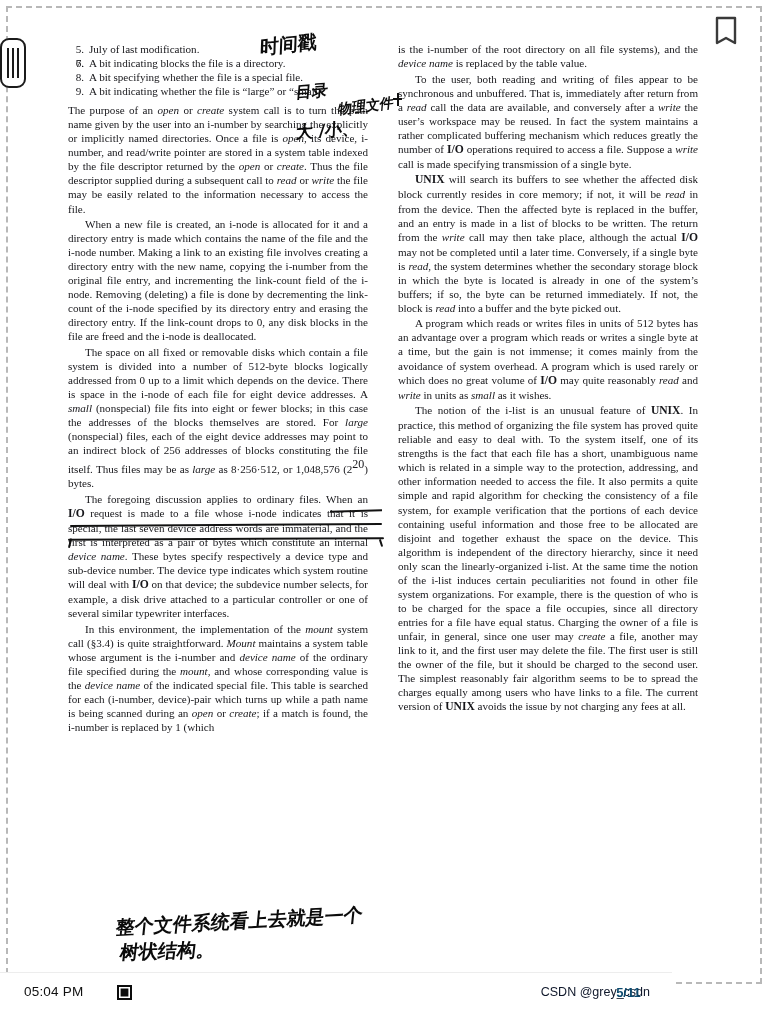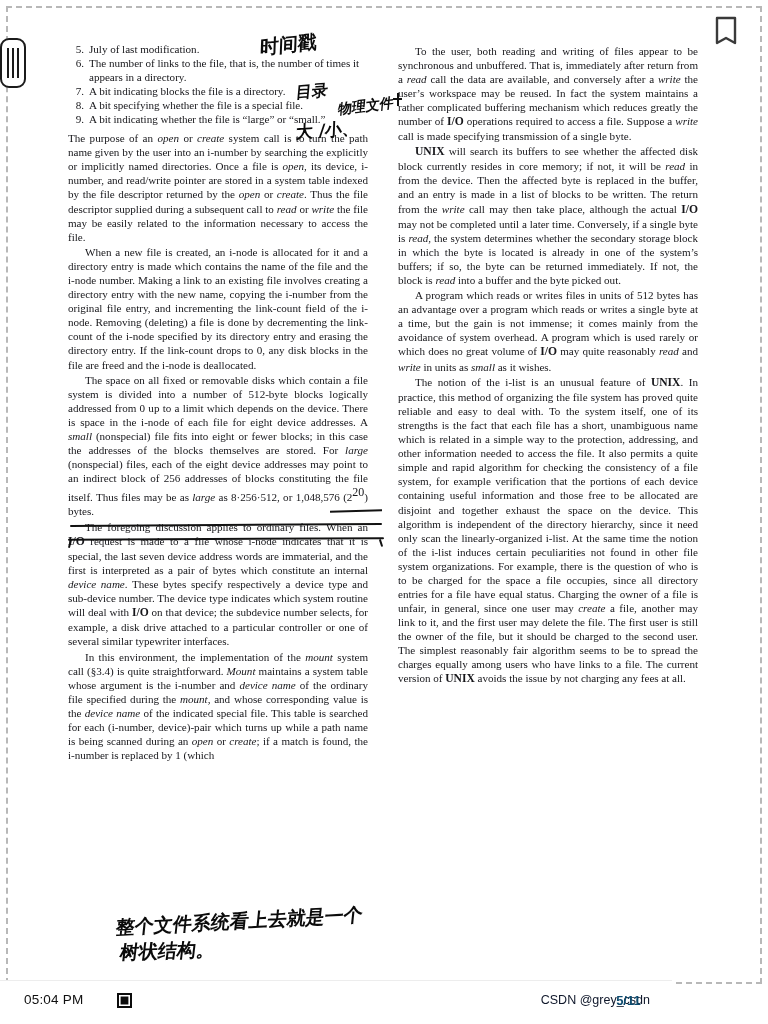--- a/index.html
+++ b/index.html
@@ -147,21 +147,21 @@
     left: 394px; top: 10px;
   }
   #imprint-right {
     position: absolute;
     left: 536px; top: 10px;
   }
 
   
   #statusbar {
     position: absolute;
-    left: 0; bottom: 4px;
+    left: 0; bottom: 12px;
     width: 672px; height: 40px;
     background: #ffffff;
     border-top: 1px solid #ededed;
   }
   #clock {
     position: absolute;
     left: 24px; top: 11px;
     font-family: "Liberation Sans", sans-serif;
     font-size: 13.5px;
     color: #101010;
@@ -214,21 +214,20 @@
 
       <div class="col" id="col-left">
 
         <ol class="numlist">
           <li>
             <span class="num">5.</span>
             <span>July of last modification.</span>
           </li>
           <li>
             <span class="num">6.</span>
-            <span>The number of links to the file, that is, the number of times it appears in a directory.</span>
           </li>
           <li>
             <span class="num">7.</span>
             <span>A bit indicating blocks the file is a directory.</span>
           </li>
           <li>
             <span class="num">8.</span>
             <span>A bit specifying whether the file is a special file.</span>
           </li>
           <li>
@@ -239,20 +238,21 @@
 
         <div class="gap"></div>
         <p class="cont">The purpose of an <i>open</i> or <i>create</i> system call is to turn the path name given by the user into an i-number by searching the explicitly or implicitly named directories. Once a file is <i>open</i>, its device, i-number, and read/write pointer are stored in a system table indexed by the file descriptor returned by the <i>open</i> or <i>create</i>. Thus the file descriptor supplied during a subsequent call to <i>read</i> or <i>write</i> the file may be easily related to the information necessary to access the file.</p>
         <p class="indent">When a new file is created, an i-node is allocated for it and a directory entry is made which contains the name of the file and the i-node number. Making a link to an existing file involves creating a directory entry with the new name, copying the i-number from the original file entry, and incrementing the link-count field of the i-node. Removing (deleting) a file is done by decrementing the link-count of the i-node specified by its directory entry and erasing the directory entry. If the link-count drops to 0, any disk blocks in the file are freed and the i-node is deallocated.</p>
         <p class="indent">The space on all fixed or removable disks which contain a file system is divided into a number of 512-byte blocks logically addressed from 0 up to a limit which depends on the device. There is space in the i-node of each file for eight device addresses. A <i>small</i> (nonspecial) file fits into eight or fewer blocks; in this case the addresses of the blocks themselves are stored. For <i>large</i> (nonspecial) files, each of the eight device addresses may point to an indirect block of 256 addresses of blocks constituting the file itself. Thus files may be as <i>large</i> as 8·256·512, or 1,048,576 (2<sup>20</sup>) bytes.</p>
         <p class="indent">The foregoing discussion applies to ordinary files. When an <span class="sc">I/O</span> request is made to a file whose i-node indicates that it is special, the last seven device address words are immaterial, and the first is interpreted as a pair of bytes which constitute an internal <i>device name</i>. These bytes specify respectively a device type and sub-device number. The device type indicates which system routine will deal with <span class="sc">I/O</span> on that device; the subdevice number selects, for example, a disk drive attached to a particular controller or one of several similar typewriter interfaces.</p>
         <p class="indent">In this environment, the implementation of the <i>mount</i> system call (§3.4) is quite straightforward. <i>Mount</i> maintains a system table whose argument is the i-number and <i>device name</i> of the ordinary file specified during the <i>mount</i>, and whose corresponding value is the <i>device name</i> of the indicated special file. This table is searched for each (i-number, device)-pair which turns up while a path name is being scanned during an <i>open</i> or <i>create</i>; if a match is found, the i-number is replaced by 1 (which</p>
       </div>
 
       <div class="col" id="col-right">
+        <p class="cont">is the i-number of the root directory on all file systems), and the <i>device name</i> is replaced by the table value.</p>
         <p class="indent">To the user, both reading and writing of files appear to be synchronous and unbuffered. That is, immediately after return from a <i>read</i> call the data are available, and conversely after a <i>write</i> the user’s workspace may be reused. In fact the system maintains a rather complicated buffering mechanism which reduces greatly the number of <span class="sc">I/O</span> operations required to access a file. Suppose a <i>write</i> call is made specifying transmission of a single byte.</p>
         <p class="indent"><span class="sc">UNIX</span> will search its buffers to see whether the affected disk block currently resides in core memory; if not, it will be <i>read</i> in from the device. Then the affected byte is replaced in the buffer, and an entry is made in a list of blocks to be written. The return from the <i>write</i> call may then take place, although the actual <span class="sc">I/O</span> may not be completed until a later time. Conversely, if a single byte is <i>read</i>, the system determines whether the secondary storage block in which the byte is located is already in one of the system’s buffers; if so, the byte can be returned immediately. If not, the block is <i>read</i> into a buffer and the byte picked out.</p>
         <p class="indent">A program which reads or writes files in units of 512 bytes has an advantage over a program which reads or writes a single byte at a time, but the gain is not immense; it comes mainly from the avoidance of system overhead. A program which is used rarely or which does no great volume of <span class="sc">I/O</span> may quite reasonably <i>read</i> and <i>write</i> in units as <i>small</i> as it wishes.</p>
         <p class="indent">The notion of the i-list is an unusual feature of <span class="sc">UNIX</span>. In practice, this method of organizing the file system has proved quite reliable and easy to deal with. To the system itself, one of its strengths is the fact that each file has a short, unambiguous name which is related in a simple way to the protection, addressing, and other information needed to access the file. It also permits a quite simple and rapid algorithm for checking the consistency of a file system, for example verification that the portions of each device containing useful information and those free to be allocated are disjoint and together exhaust the space on the device. This algorithm is independent of the directory hierarchy, since it need only scan the linearly-organized i-list. At the same time the notion of the i-list induces certain peculiarities not found in other file system organizations. For example, there is the question of who is to be charged for the space a file occupies, since all directory entries for a file have equal status. Charging the owner of a file is unfair, in general, since one user may <i>create</i> a file, another may link to it, and the first user may delete the file. The first user is still the owner of the file, but it should be charged to the second user. The simplest reasonably fair algorithm seems to be to spread the charges equally among users who have links to a file. The current version of <span class="sc">UNIX</span> avoids the issue by not charging any fees at all.</p>
       </div>
 
       <div class="hw" style="left:252px; top:27px; font-size:19px; transform:rotate(-6deg) skewX(-8deg);">时间戳</div>
 
       <div class="hw" style="left:288px; top:75px; font-size:16px; transform:rotate(-5deg) skewX(-10deg);">目录</div>
 

